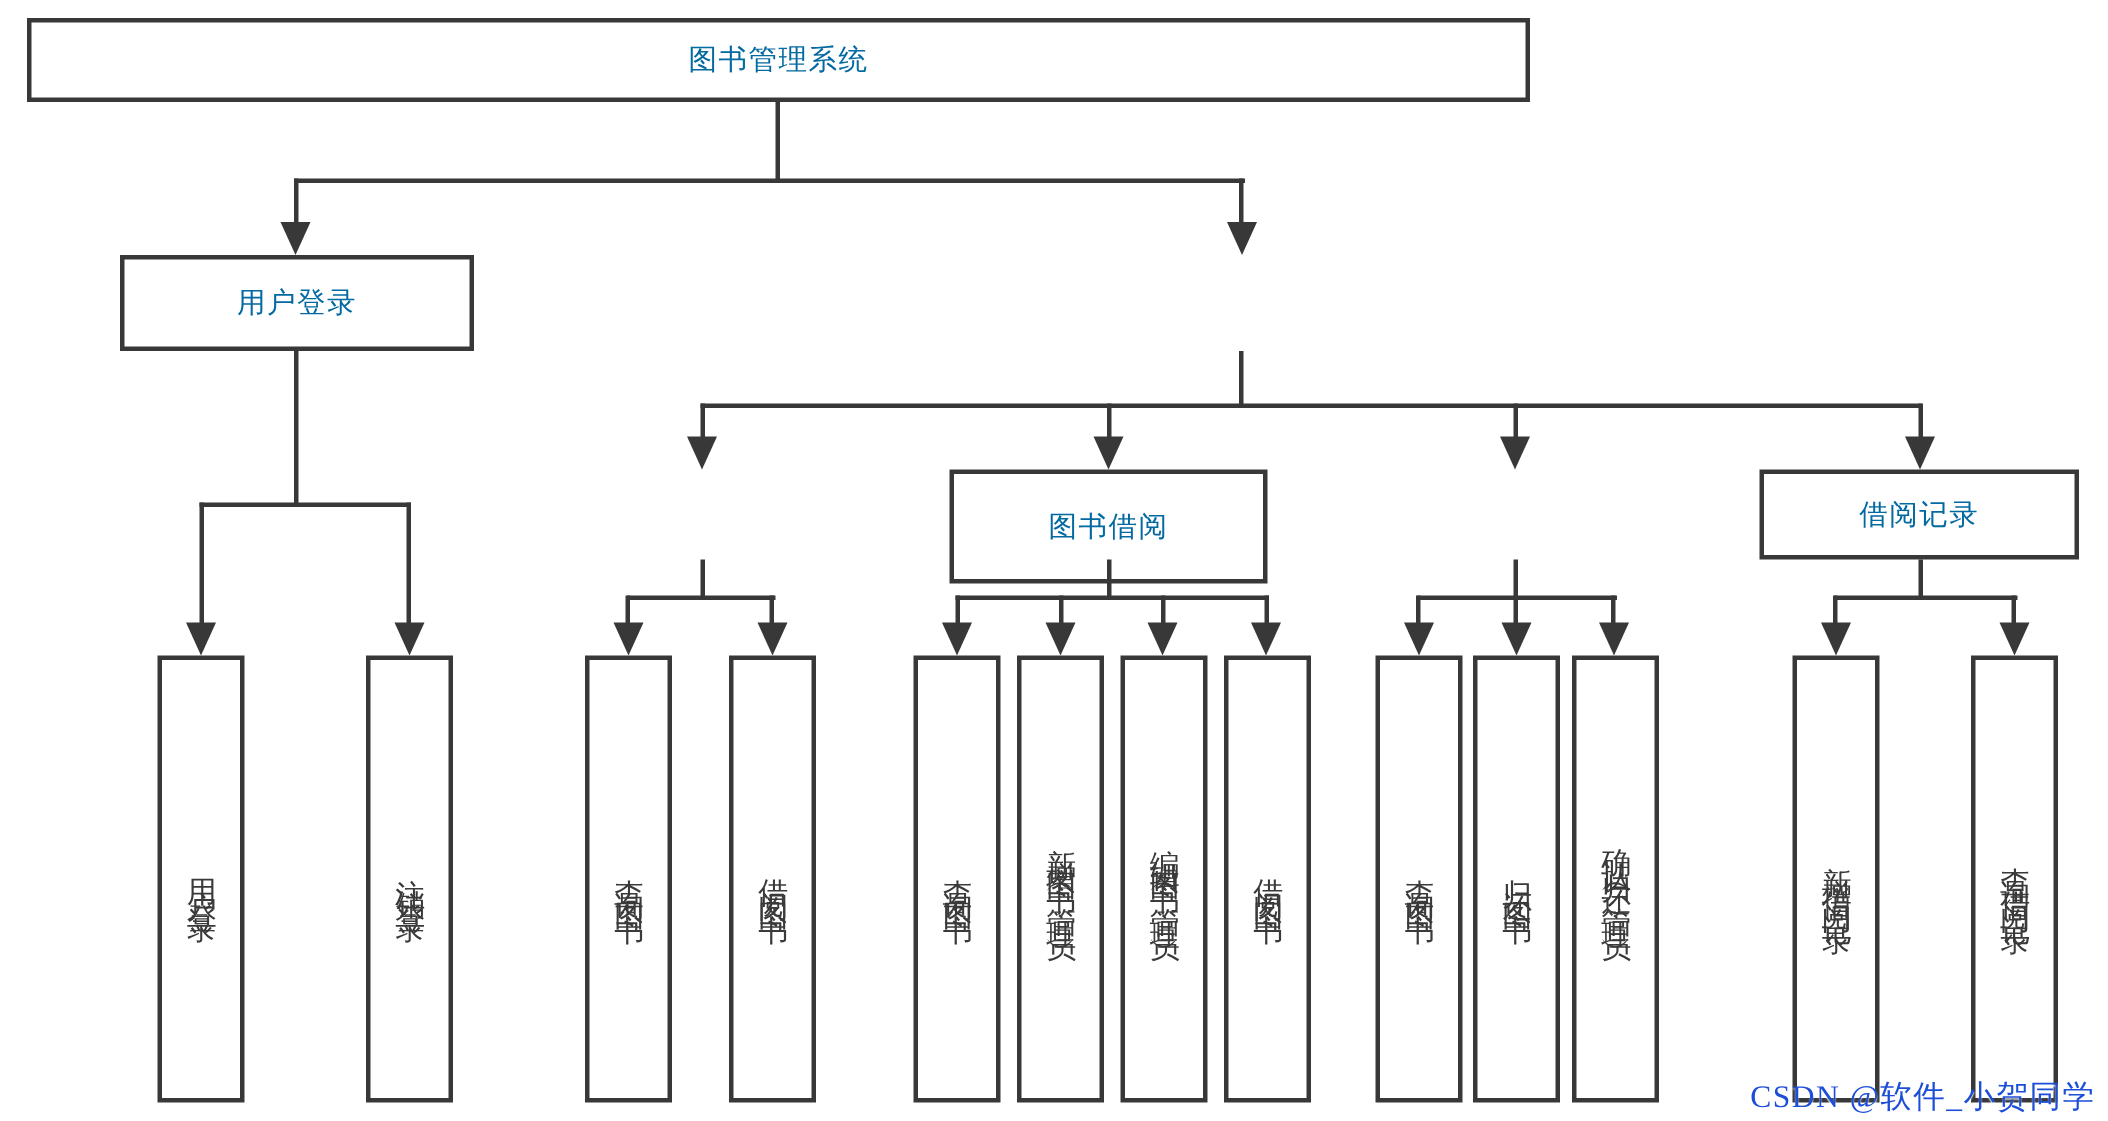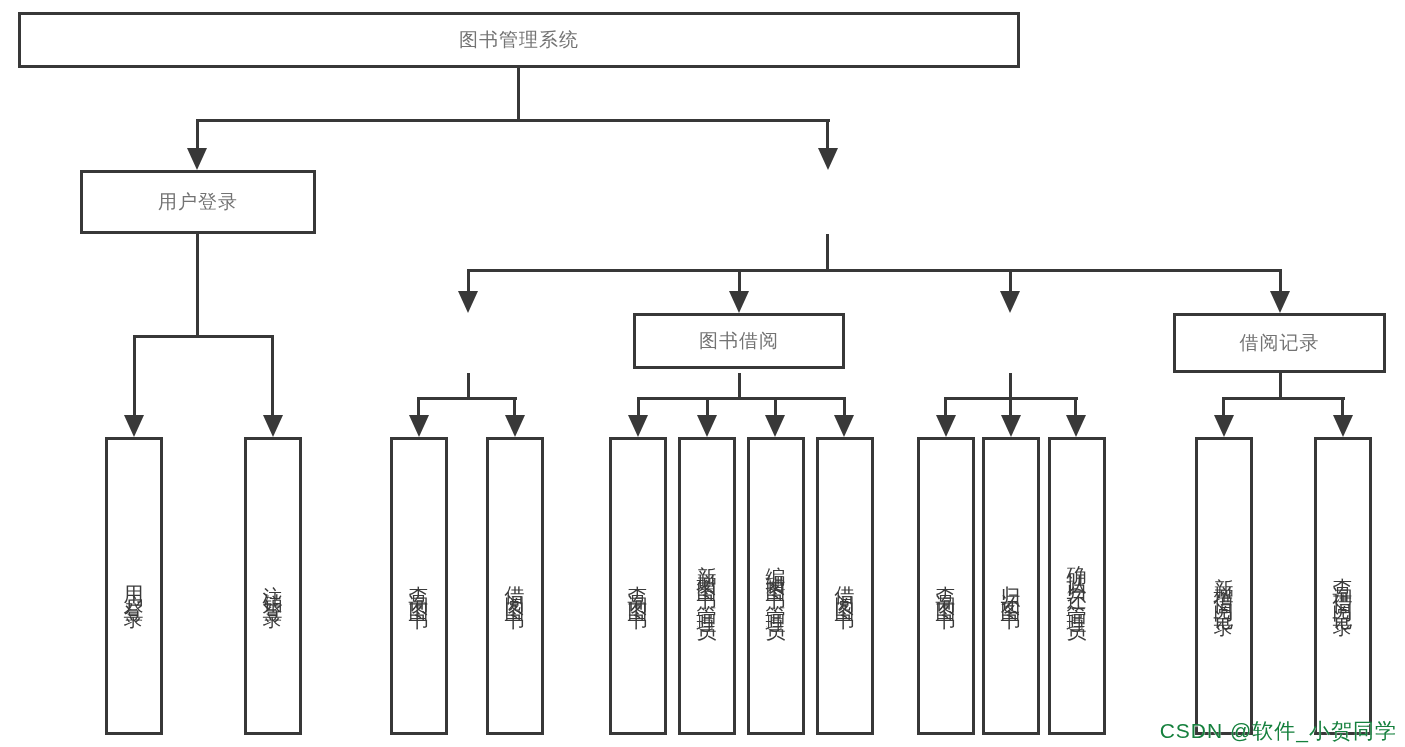--- a/index.html
+++ b/index.html
@@ -2,37 +2,37 @@
 <html><head>
 <meta charset="utf-8">
 <style>
   html,body{margin:0;padding:0;background:#ffffff;}
   body{font-family:"Liberation Sans","DejaVu Sans",sans-serif;}
   #canvas{position:relative;width:1405px;height:747px;background:#ffffff;overflow:hidden;}
 
   
   .hbox{position:absolute;box-sizing:border-box;background:#ffffff;border:3px solid #383838;
         display:flex;align-items:center;justify-content:center;
-        font-size:19px;color:#737373;letter-spacing:1px;}
+        font-size:19px;color:#0369a1;letter-spacing:1px;}
   .vbox{position:absolute;box-sizing:border-box;background:#ffffff;border:3px solid #383838;
         top:437px;width:58px;height:298px;
         display:flex;align-items:center;justify-content:center;
         font-size:20px;color:#3a3a3a;}
   .vbox span{writing-mode:vertical-rl;text-orientation:mixed;letter-spacing:8px;line-height:1;}
 
   
   .vline{position:absolute;width:3px;background:#383838;}
   .hline{position:absolute;height:3px;background:#383838;}
   .arrow{position:absolute;width:0;height:0;
          border-left:10px solid transparent;border-right:10px solid transparent;
          border-top:22px solid #383838;}
 
   
-  .watermark{position:absolute;right:8px;bottom:2px;font-size:21px;color:#15803d;
-             letter-spacing:1px;text-shadow:0 1px 1px rgba(255,255,255,.9);white-space:nowrap;}
+  .watermark{position:absolute;right:8px;bottom:2px;font-size:21px;color:#1d4ed8;
+             letter-spacing:1px;text-shadow:0 1px 1px rgba(255,255,255,.9);white-space:nowrap;font-family:Liberation Serif, serif;}
 </style>
 </head>
 <body>
 
 <div id="canvas">
 
   <div class="hbox" style="left:18px;top:12px;width:1002px;height:56px;">
     <span>图书管理系统</span>
   </div>
 
@@ -58,21 +58,21 @@
   <div class="hline" style="left:467px;top:269px;width:814px;"></div>
   <div class="vline" style="left:467px;top:269px;height:25px;"></div>
   <div class="vline" style="left:738px;top:269px;height:25px;"></div>
   <div class="vline" style="left:1009px;top:269px;height:25px;"></div>
   <div class="vline" style="left:1279px;top:269px;height:25px;"></div>
   <div class="arrow" style="left:458px;top:291px;"></div>
   <div class="arrow" style="left:729px;top:291px;"></div>
   <div class="arrow" style="left:1000px;top:291px;"></div>
   <div class="arrow" style="left:1270px;top:291px;"></div>
 
-  <div class="hbox" style="left:633px;top:313px;width:212px;height:56px;">
+  <div class="hbox" style="left:633px;top:313px;width:212px;height:76px;">
     <span>图书借阅</span>
   </div>
   <div class="hbox" style="left:1173px;top:313px;width:213px;height:60px;">
     <span>借阅记录</span>
   </div>
 
   <div class="vline" style="left:467px;top:373px;height:26px;"></div>
   <div class="hline" style="left:418px;top:397px;width:99px;"></div>
   <div class="vline" style="left:417px;top:397px;height:20px;"></div>
   <div class="vline" style="left:513px;top:397px;height:20px;"></div>

